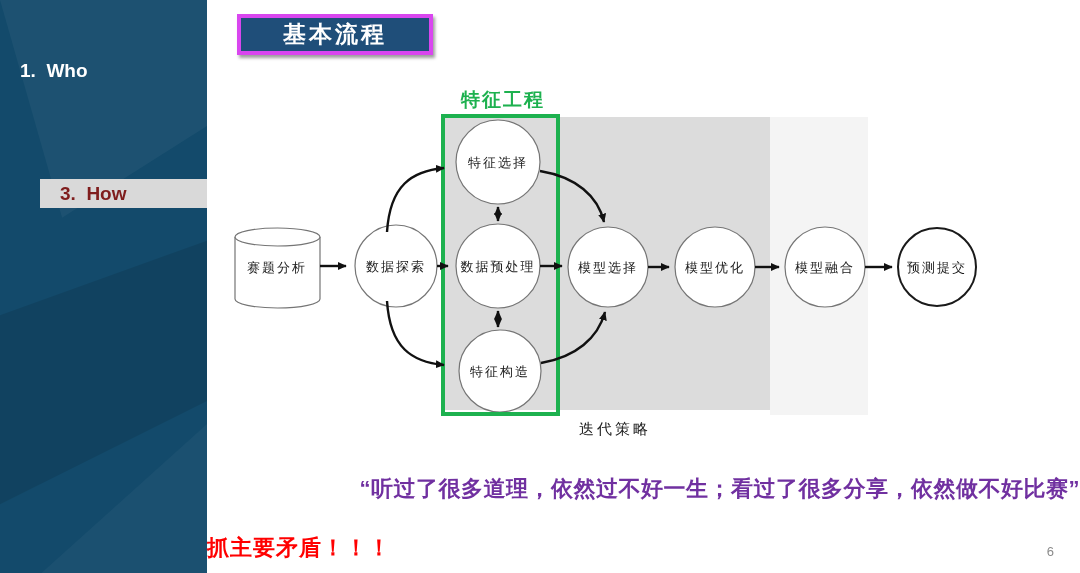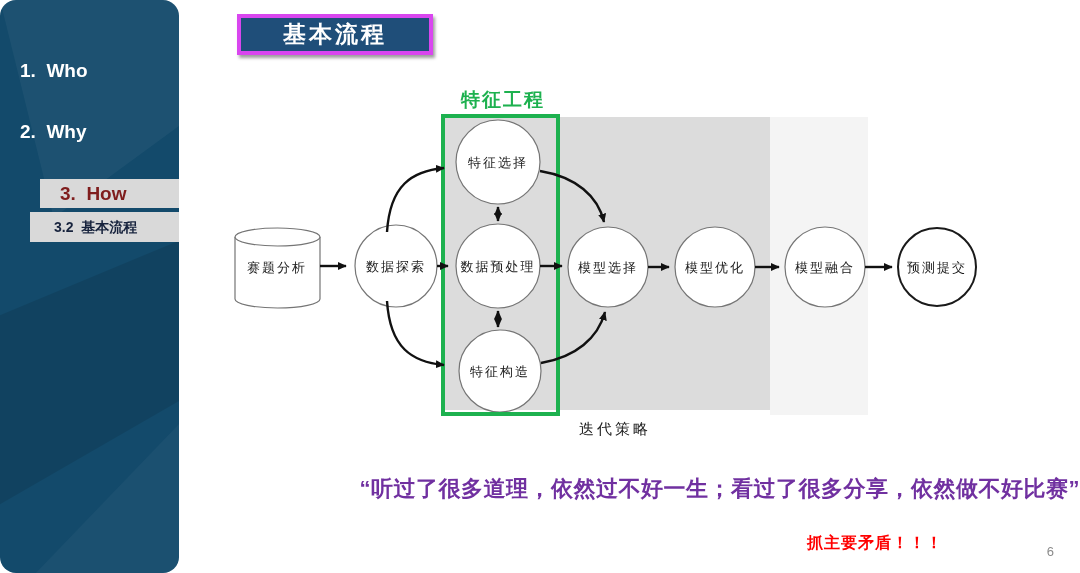--- a/index.html
+++ b/index.html
@@ -2,22 +2,22 @@
 <html><head>
 <meta charset="utf-8">
 <style>
   html,body { margin:0; padding:0; }
   body {
     width:1080px; height:573px; position:relative; overflow:hidden;
     background:#ffffff; font-family:"Liberation Sans", sans-serif;
   }
   
   .sidebar {
-    position:absolute; left:0; top:0; width:179px; height:573px;
-    background:#134a6b; overflow:hidden;border-radius:16px;
+    position:absolute; left:0; top:0; width:207px; height:573px;
+    background:#134a6b; overflow:hidden;
   }
   .side-tex { position:absolute; inset:0; pointer-events:none; }
   .tex-a { background:rgba(255,255,255,0.045); clip-path:polygon(0 0, 100% 0, 100% 22%, 30% 38%); }
   .tex-b { background:rgba(0,0,0,0.10); clip-path:polygon(0 55%, 100% 42%, 100% 70%, 0 88%); }
   .tex-c { background:rgba(255,255,255,0.035); clip-path:polygon(20% 100%, 100% 74%, 100% 100%); }
   .side-item {
     position:absolute; left:0; width:207px; box-sizing:border-box;
     padding-left:20px; color:#ffffff; font-weight:bold; font-size:19px;
     white-space:pre; line-height:24px;
   }
@@ -56,39 +56,37 @@
   .iter-label {
     font-family:"DejaVu Serif","Liberation Serif",serif;
     font-size:15px; fill:#222222; letter-spacing:3px; text-anchor:middle;
   }
   
   .quote {
     position:absolute; left:207px; width:873px; top:474px; text-align:right;
     color:#7030a0; font-weight:bold; font-size:22px; letter-spacing:0.5px;
   }
   .slogan {
-    position:absolute; left:207px; width:736px; top:533px; text-align:right;
-    color:#ff0000; font-weight:bold; font-size:16px; letter-spacing:1px;
+    position:absolute; left:207px; width:736px; top:533px; text-align:left;
+    color:#ff0000; font-weight:bold; font-size:22px; letter-spacing:1px;
   }
   .page-num {
     position:absolute; right:26px; bottom:14px; color:#8a8a8a; font-size:13px;
   }
 </style>
 </head>
 <body>
 
 <div class="sidebar">
   <div class="side-tex tex-a"></div>
   <div class="side-tex tex-b"></div>
   <div class="side-tex tex-c"></div>
 
   <div class="side-item" style="top:59px">1.  Who</div>
-  <div class="side-item" style="top:120px">2.  Why</div>
   <div class="side-item active" style="top:179px">3.  How</div>
-  <div class="side-sub" style="top:212px">3.2  基本流程</div>
 </div>
 
 <div class="title-badge">
   <span>基本流程</span>
 </div>
 
 <svg class="diagram" width="1080" height="573" viewBox="0 0 1080 573">
   <defs>
     <marker id="ah-end" viewBox="0 0 9 8" refX="8.2" refY="4" markerWidth="9" markerHeight="8" markerUnits="userSpaceOnUse" orient="auto">
       <path d="M0,0 L9,4 L0,8 Z" fill="#111111"></path>

